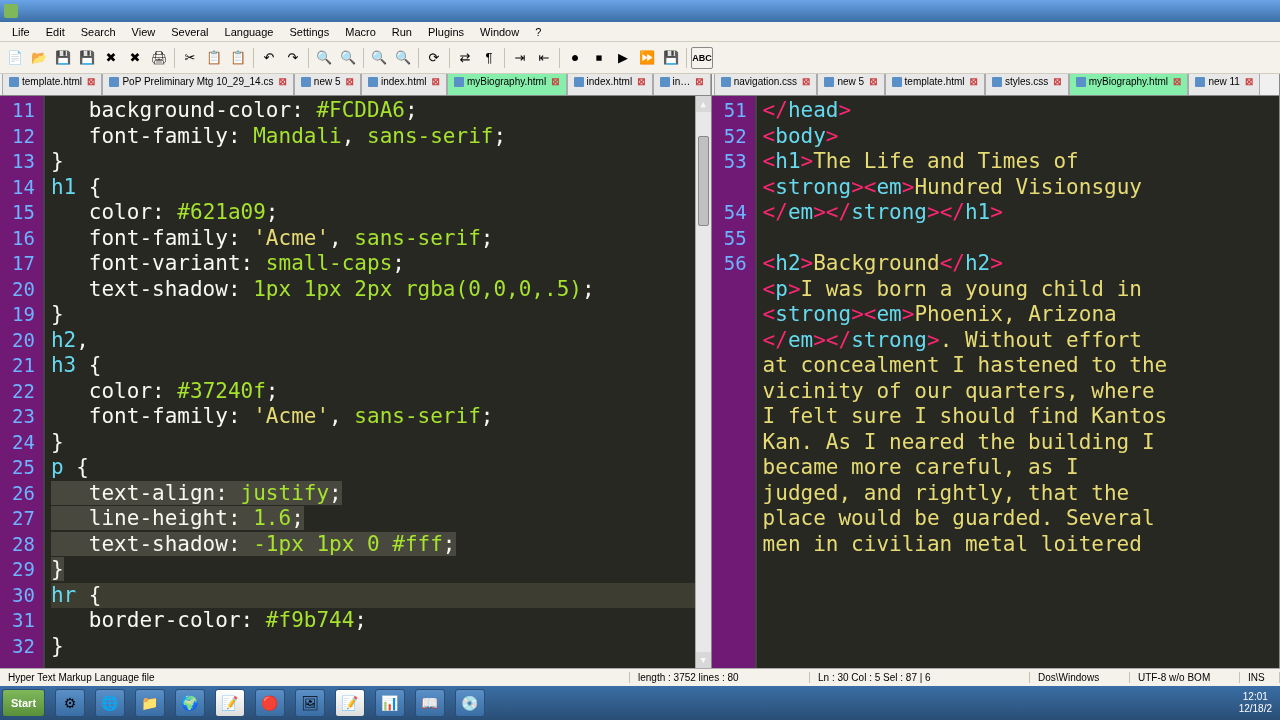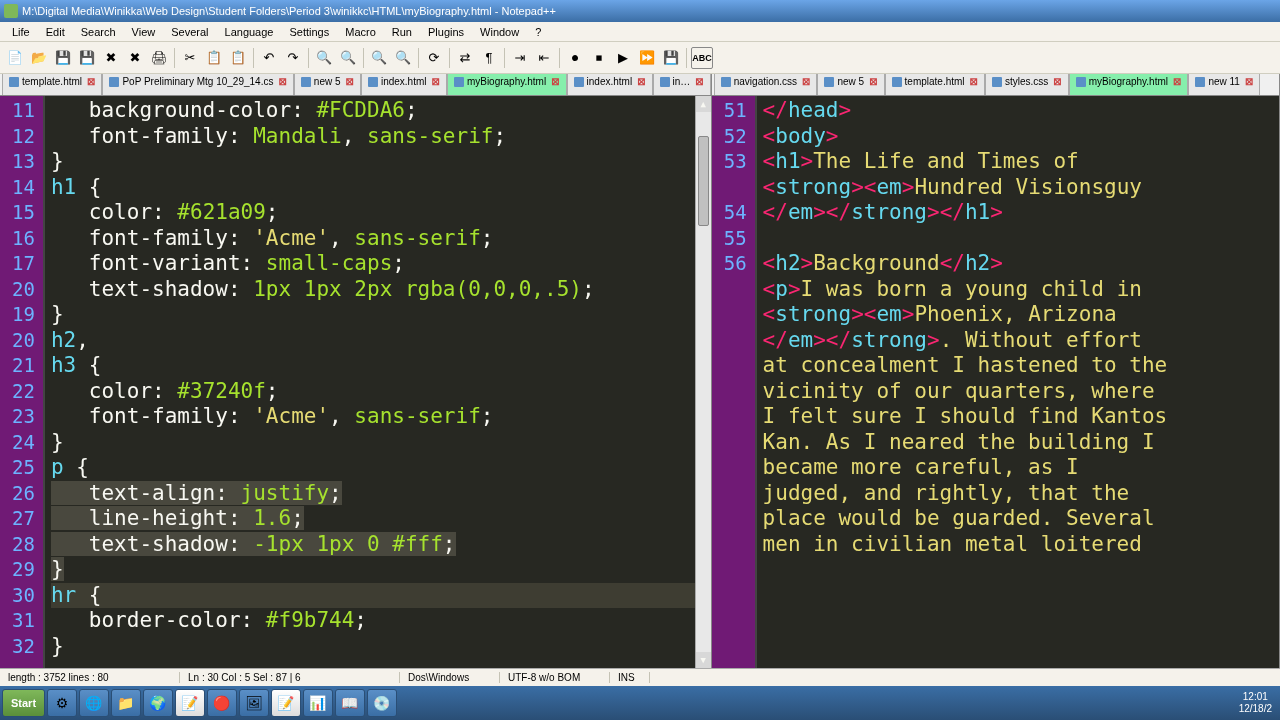--- a/index.html
+++ b/index.html
@@ -32,31 +32,30 @@
 .tagname { color: #66d9ef; }
 .text { color: #e6db74; }
 .sel { background: #49483e; }
 .hl-line { background: #3e3d32; }
 .scrollbar { position: absolute; right: 0; top: 0; bottom: 0; width: 16px; background: #e8e8e8; border-left: 1px solid #aaa; }
 .scrollbar-thumb { position: absolute; left: 2px; right: 2px; background: #c0c0c0; border: 1px solid #888; border-radius: 2px; }
 .scrollbar-btn { position: absolute; left: 0; right: 0; height: 16px; background: #d8d8d8; text-align: center; font-size: 9px; line-height: 16px; }
 .statusbar { height: 18px; background: #f5f2eb; border-top: 1px solid #aaa; display: flex; align-items: center; font-size: 10px; }
 .status-seg { padding: 0 8px; border-right: 1px solid #c5c3b5; }
 .status-seg.grow { flex: 1; }
-.taskbar { height: 34px; background: linear-gradient(#3a6ea5, #2a4e75); display: flex; align-items: center; padding: 0 2px; gap: 2px; }
+.taskbar { height: 34px; background: linear-gradient(#3a6ea5, #2a4e75); display: flex; align-items: center; padding: 0 2px; gap: 10px; }
 .task-btn { height: 28px; min-width: 30px; background: linear-gradient(#5a8fc7,#3a6ea5); border: 1px solid #2a4e75; border-radius: 3px; display: flex; align-items: center; justify-content: center; cursor: pointer; font-size: 14px; }
 .start-btn { background: linear-gradient(#7fb85a,#5a8f3a); color: #fff; padding: 0 8px; font-weight: bold; font-size: 11px; }
 .tray { margin-left: auto; color: #fff; font-size: 10px; padding: 0 6px; text-align: center; line-height: 12px; }
 </style>
 </head>
 <body>
 
 <div class="titlebar">
   <div class="titlebar-icon"></div>
-  <span>M:\Digital Media\Winikka\Web Design\Student Folders\Period 3\winikkc\HTML\myBiography.html - Notepad++</span>
 </div>
 
 <div class="menubar" id="menubar">
     <div class="menu-item">Life</div>
     <div class="menu-item">Edit</div>
     <div class="menu-item">Search</div>
     <div class="menu-item">View</div>
     <div class="menu-item">Several</div>
     <div class="menu-item">Language</div>
     <div class="menu-item">Settings</div>
@@ -235,20 +234,21 @@
           <div class="gutter-line"></div>
           <div class="gutter-line"></div>
           <div class="gutter-line"></div>
         </div>
       <div class="code" id="right-code"><div class="code-line"><span class="tag">&lt;/</span><span class="tagname">head</span><span class="tag">&gt;</span></div><div class="code-line"><span class="tag">&lt;</span><span class="tagname">body</span><span class="tag">&gt;</span></div><div class="code-line"><span class="tag">&lt;</span><span class="tagname">h1</span><span class="tag">&gt;</span><span class="text">The Life and Times of </span></div><div class="code-line"><span class="tag">&lt;</span><span class="tagname">strong</span><span class="tag">&gt;&lt;</span><span class="tagname">em</span><span class="tag">&gt;</span><span class="text">Hundred Visionsguy</span></div><div class="code-line"><span class="tag">&lt;/</span><span class="tagname">em</span><span class="tag">&gt;&lt;/</span><span class="tagname">strong</span><span class="tag">&gt;&lt;/</span><span class="tagname">h1</span><span class="tag">&gt;</span></div><div class="code-line"><span class="text"></span></div><div class="code-line"><span class="tag">&lt;</span><span class="tagname">h2</span><span class="tag">&gt;</span><span class="text">Background</span><span class="tag">&lt;/</span><span class="tagname">h2</span><span class="tag">&gt;</span></div><div class="code-line"><span class="tag">&lt;</span><span class="tagname">p</span><span class="tag">&gt;</span><span class="text">I was born a young child in </span></div><div class="code-line"><span class="tag">&lt;</span><span class="tagname">strong</span><span class="tag">&gt;&lt;</span><span class="tagname">em</span><span class="tag">&gt;</span><span class="text">Phoenix, Arizona</span></div><div class="code-line"><span class="tag">&lt;/</span><span class="tagname">em</span><span class="tag">&gt;&lt;/</span><span class="tagname">strong</span><span class="tag">&gt;</span><span class="text">. Without effort </span></div><div class="code-line"><span class="text">at concealment I hastened to the </span></div><div class="code-line"><span class="text">vicinity of our quarters, where </span></div><div class="code-line"><span class="text">I felt sure I should find Kantos </span></div><div class="code-line"><span class="text">Kan. As I neared the building I </span></div><div class="code-line"><span class="text">became more careful, as I </span></div><div class="code-line"><span class="text">judged, and rightly, that the </span></div><div class="code-line"><span class="text">place would be guarded. Several </span></div><div class="code-line"><span class="text">men in civilian metal loitered </span></div></div>
     </div>
   </div>
 </div>
 
 <div class="statusbar">
+  <div class="status-seg grow">Hyper Text Markup Language file</div>
   <div class="status-seg" style="width:180px">length : 3752    lines : 80</div>
   <div class="status-seg" style="width:220px">Ln : 30    Col : 5    Sel : 87 | 6</div>
   <div class="status-seg" style="width:100px">Dos\Windows</div>
   <div class="status-seg" style="width:110px">UTF-8 w/o BOM</div>
   <div class="status-seg" style="width:40px">INS</div>
 </div>
 
 <div class="taskbar">
   <div class="task-btn start-btn">
     <span>Start</span>

